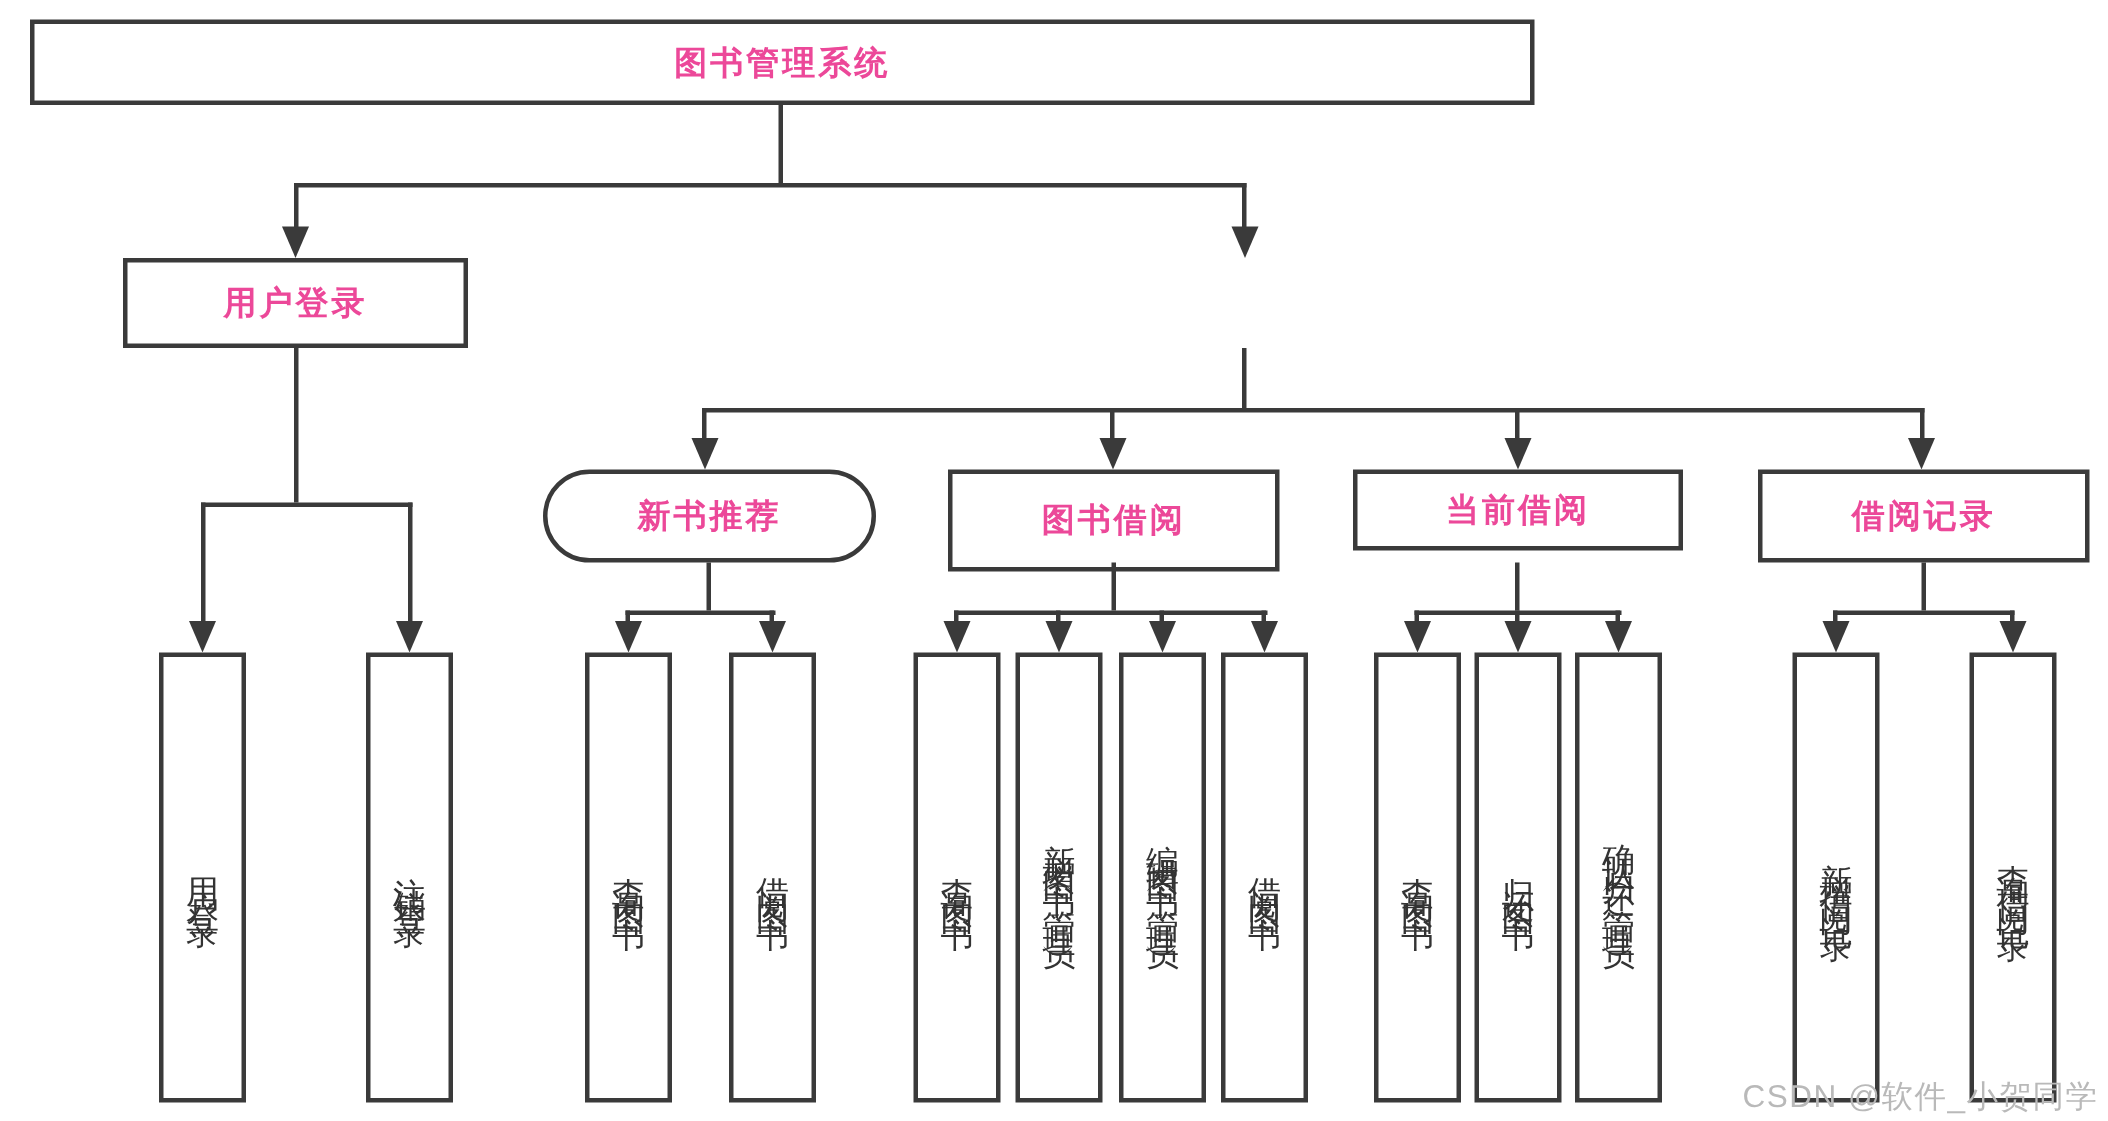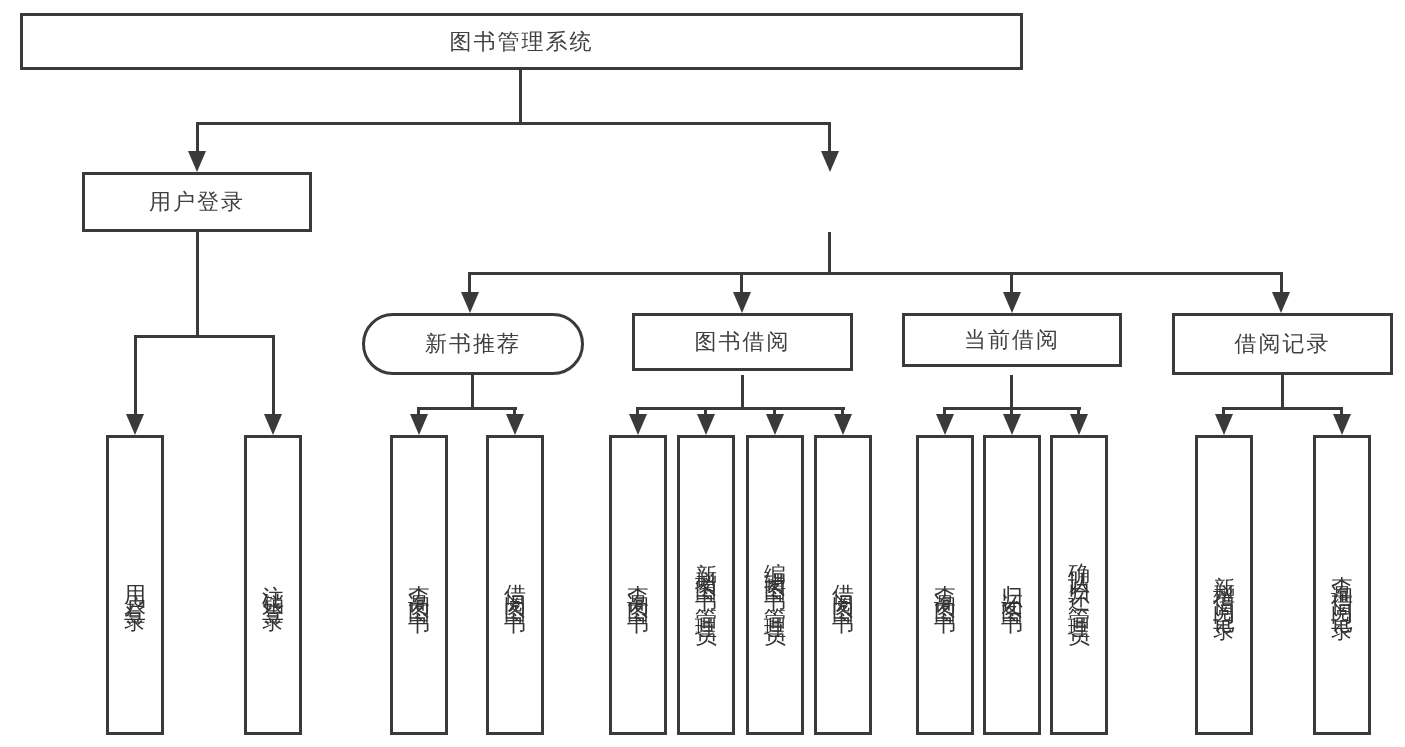--- a/index.html
+++ b/index.html
@@ -4,21 +4,21 @@
 <style>
   html,body{margin:0;padding:0;background:#ffffff;}
   .canvas{
     position:relative;width:1405px;height:747px;background:#ffffff;
     font-family:"Liberation Sans","DejaVu Sans",sans-serif;color:#333333;
     overflow:hidden;
   }
   .hbox{
     position:absolute;background:#ffffff;border:3px solid #3a3a3a;box-sizing:border-box;
     display:flex;align-items:center;justify-content:center;
-    font-size:22px;letter-spacing:2px;color:#404040;
+    font-size:22px;letter-spacing:2px;color:#ec4899;font-weight:bold;
   }
   .leafbox{
     position:absolute;width:58px;height:300px;background:#ffffff;border:3px solid #3a3a3a;
     box-sizing:border-box;display:flex;align-items:center;justify-content:center;
   }
   .vtext{
     writing-mode:vertical-rl;text-orientation:mixed;font-size:22px;letter-spacing:9px;
     line-height:1;color:#333333;white-space:nowrap;
   }
   .vline{position:absolute;width:3px;background:#3a3a3a;}
@@ -67,21 +67,21 @@
   <div class="vline" style="left:740px;top:272px;height:22px;"></div>
   <div class="arrow" style="left:733px;top:292px;"></div>
   <div class="vline" style="left:1010px;top:272px;height:22px;"></div>
   <div class="arrow" style="left:1003px;top:292px;"></div>
   <div class="vline" style="left:1280px;top:272px;height:22px;"></div>
   <div class="arrow" style="left:1272px;top:292px;"></div>
 
   <div class="hbox" style="left:362px;top:313px;width:222px;height:62px;border-radius:31px;">
     <span>新书推荐</span>
   </div>
-  <div class="hbox" style="left:632px;top:313px;width:221px;height:58px;">
+  <div class="hbox" style="left:632px;top:313px;width:221px;height:68px;">
     <span>图书借阅</span>
   </div>
   <div class="hbox" style="left:902px;top:313px;width:220px;height:54px;">
     <span>当前借阅</span>
   </div>
   <div class="hbox" style="left:1172px;top:313px;width:221px;height:62px;">
     <span>借阅记录</span>
   </div>
 
   <div class="vline" style="left:471px;top:375px;height:32px;"></div>
@@ -155,14 +155,15 @@
     <span class="vtext">确认归还（管理员）</span>
   </div>
 
   <div class="leafbox" style="left:1195px;top:435px;">
     <span class="vtext">新增借阅记录</span>
   </div>
   <div class="leafbox" style="left:1313px;top:435px;">
     <span class="vtext">查询借阅记录</span>
   </div>
 
+  <div class="watermark">CSDN @软件_小贺同学</div>
 
 </div>
 
 </body></html>

